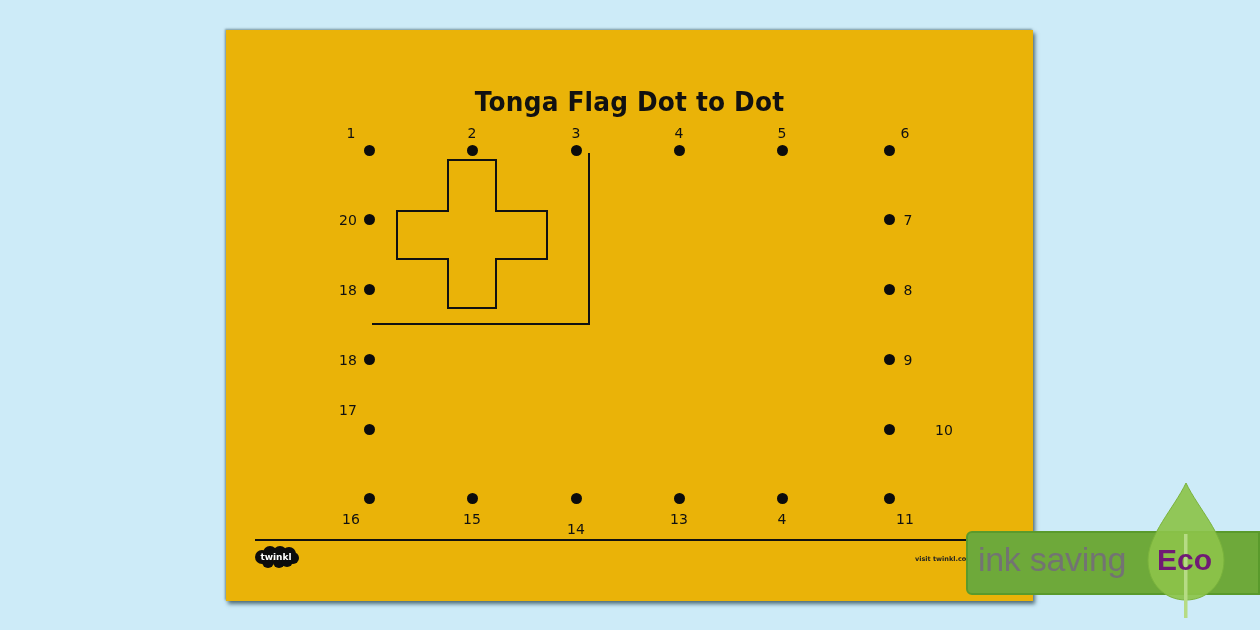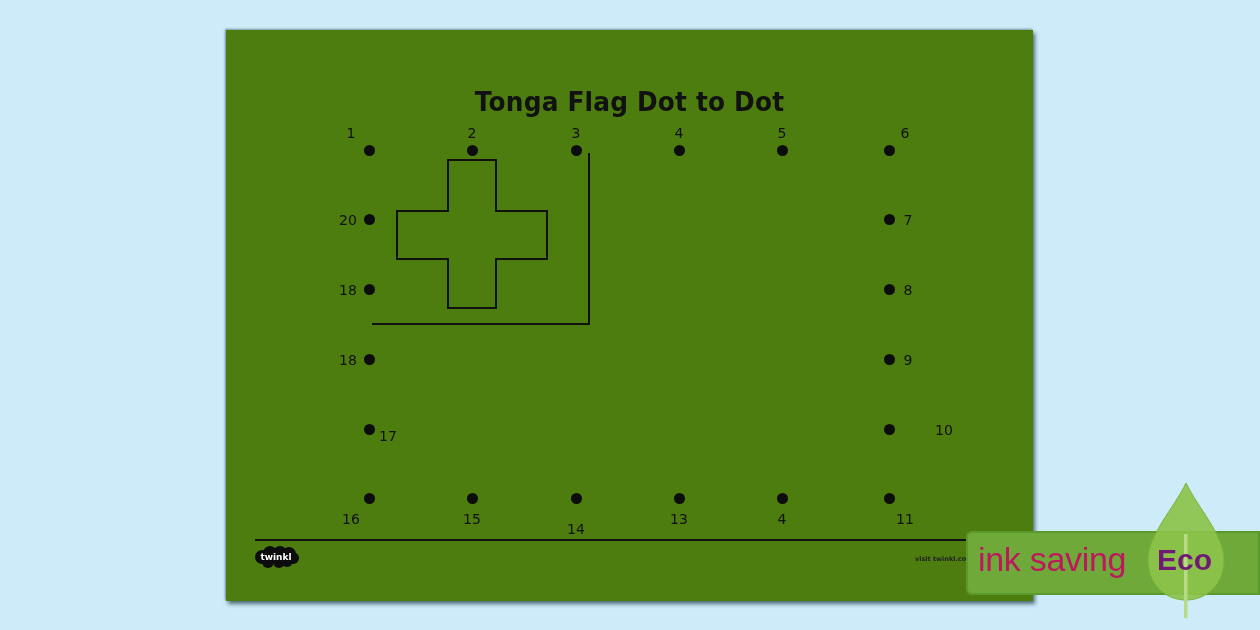--- a/index.html
+++ b/index.html
@@ -4,21 +4,21 @@
 <style>
   html, body { margin: 0; padding: 0; }
   body {
     width: 1260px; height: 630px; overflow: hidden;
     background: #cdebf8;
     position: relative;
     font-family: "DejaVu Sans", sans-serif;
   }
   .paper {
     position: absolute; left: 226px; top: 30px; width: 807px; height: 571px;
-    background: #4d7c0f;
+    background: #eab308;
     box-shadow: 2px 3px 4px rgba(40,70,80,0.75), -1px -1px 2px rgba(40,70,80,0.5);
     text-decoration: underline;
   }
   .title {
     position: absolute; left: 0; right: 0; top: 56px;
     text-align: center;
     font-family: "DejaVu Sans", sans-serif;
     font-weight: bold; font-size: 27px; color: #111;
     letter-spacing: 0.2px;
     transform: scaleX(0.92);
@@ -48,21 +48,21 @@
     position: absolute; left: 966px; top: 531px; width: 294px; height: 64px;
   }
   .eco-bar {
     position: absolute; left: 0; top: 0; width: 294px; height: 64px;
     background: #6ea93a;
     border-radius: 6px 0 0 6px;
     border: 2px solid #5a9a2c; box-sizing: border-box;
   }
   .eco-text {
     position: absolute; left: 12px; top: 9px;
-    font-family: "Liberation Sans", sans-serif; font-size: 34px; color: #be185d;
+    font-family: "Liberation Sans", sans-serif; font-size: 34px; color: #737373;
     letter-spacing: -0.3px;
     white-space: nowrap;
   }
   .leaf {
     position: absolute; left: 1146px; top: 480px; width: 80px; height: 140px;
   }
   .eco-word {
     position: absolute; left: 1157px; top: 543px;
     font-family: "Liberation Sans", sans-serif; font-weight: bold; font-size: 30px; color: #701a75;
     white-space: nowrap;
@@ -102,21 +102,21 @@
     <div class="num" style="left: 782px; top: 519px;">4</div>
     <div class="dot" style="left: 679px; top: 498px;"></div>
     <div class="num" style="left: 679px; top: 519px;">13</div>
     <div class="dot" style="left: 576px; top: 498px;"></div>
     <div class="num" style="left: 576px; top: 519px; margin-top: 10px;">14</div>
     <div class="dot" style="left: 472px; top: 498px;"></div>
     <div class="num" style="left: 472px; top: 519px;">15</div>
     <div class="dot" style="left: 369px; top: 498px;"></div>
     <div class="num" style="left: 351px; top: 519px; text-align: right;">16</div>
     <div class="dot" style="left: 369px; top: 429px;"></div>
-    <div class="num" style="left: 348px; top: 436px; margin-left: 40px;">17</div>
+    <div class="num" style="left: 348px; top: 410px;">17</div>
     <div class="dot" style="left: 369px; top: 359px;"></div>
     <div class="num" style="left: 348px; top: 360px;">18</div>
     <div class="dot" style="left: 369px; top: 289px;"></div>
     <div class="num" style="left: 348px; top: 290px;">18</div>
     <div class="dot" style="left: 369px; top: 219px;"></div>
     <div class="num" style="left: 348px; top: 220px;">20</div>
   </div>
 
 <div id="flag-layer">
   <svg style="position:absolute;left:0;top:0;" width="1260" height="630">

